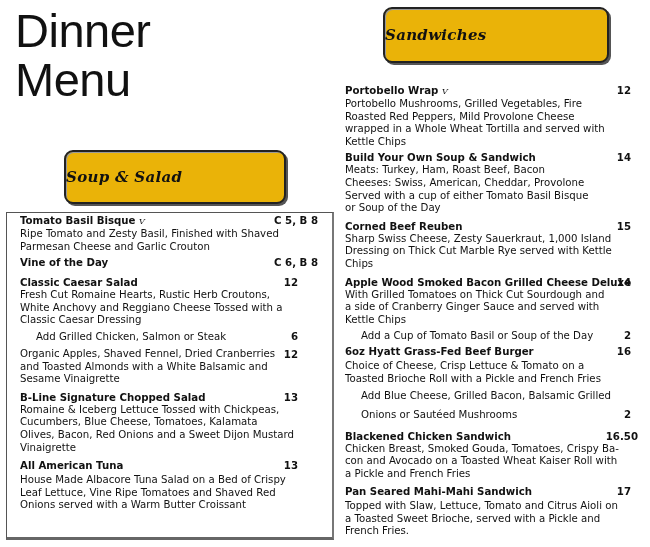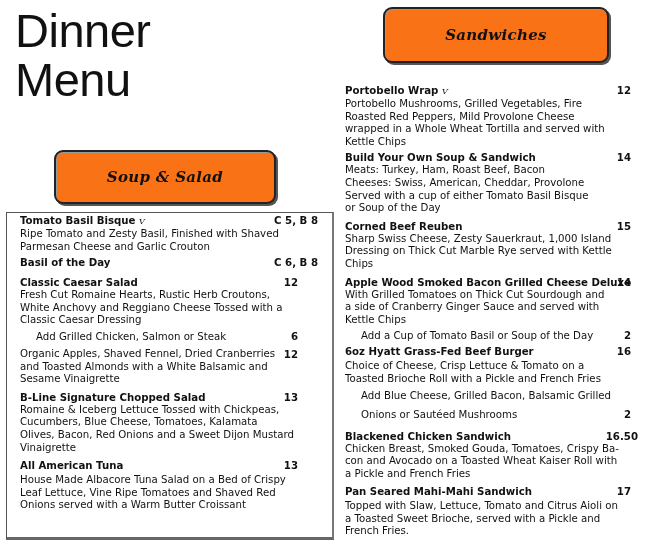--- a/index.html
+++ b/index.html
@@ -1,20 +1,20 @@
 <!DOCTYPE html>
 <html><head>
 <meta charset="utf-8">
 <style>
   html, body { margin:0; padding:0; background:#ffffff; }
   body { width:650px; height:547px; position:relative; overflow:hidden; font-family:"DejaVu Sans", sans-serif; color:#111; }
   .title { position:absolute; left:15px; top:6px; font-family:"Liberation Sans", sans-serif; font-size:47px; line-height:49px; color:#111; font-weight:normal; letter-spacing:-0.5px; }
-  .section-banner { position:absolute; border:2px solid #222; border-radius:9px; box-shadow:2px 2px 0 #555, inset 1px 1px 0 #999; background:#f97316; display:flex; align-items:center; justify-content:center; }
+  .section-banner { position:absolute; border:2px solid #222; border-radius:9px; box-shadow:2px 2px 0 #555, inset 1px 1px 0 #999; background:#eab308; display:flex; align-items:center; justify-content:flex-start; }
   .banner-label { font-family:"DejaVu Serif", serif; font-style:italic; font-weight:bold; font-size:15px; color:#111; letter-spacing:0.3px; }
-  .soup-banner { left:54px; top:150px; width:218px; height:50px; }
+  .soup-banner { left:64px; top:150px; width:218px; height:50px; }
   .sand-banner { left:383px; top:7px; width:222px; height:52px; }
   .soup-box { position:absolute; left:6px; top:212px; width:325px; height:324px; border:1px solid #555; border-bottom:3px solid #666; border-right:2px solid #777; background:#fff; }
   .col { position:absolute; }
   .soup-col { left:20px; top:214px; width:300px; }
   .sand-col { left:345px; top:84px; width:300px; }
   .item { position:relative; margin-bottom:3px; }
   .item-name { font-weight:bold; font-size:10.2px; line-height:13px; }
   .item-price { font-weight:bold; font-size:10.2px; line-height:13px; text-align:right; }
   .soup-col .item-price { position:absolute; right:2px; top:0; }
   .soup-col .item-price.short { right:22px; }
@@ -47,21 +47,21 @@
 
 <div class="soup-box"></div>
 
 <div class="col soup-col">
   <div class="item">
     <div class="item-name"><span>Tomato Basil Bisque</span> <span class="mark">V</span></div>
     <div class="item-price">C 5, B 8</div>
     <div class="item-desc">Ripe Tomato and Zesty Basil, Finished with Shaved Parmesan Cheese and Garlic Crouton</div>
   </div>
   <div class="item" style="margin-top:3px;">
-    <div class="item-name">Basil of the Day</div>
+    <div class="item-name">Vine of the Day</div>
     <div class="item-price">C 6, B 8</div>
   </div>
   <div class="item" style="margin-top:7px;">
     <div class="item-name">Classic Caesar Salad</div>
     <div class="item-price short">12</div>
     <div class="item-desc">Fresh Cut Romaine Hearts, Rustic Herb Croutons, White Anchovy and Reggiano Cheese Tossed with a Classic Caesar Dressing</div>
     <div class="addon">
       <span>Add Grilled Chicken, Salmon or Steak</span>
       <span class="addon-price">6</span>
     </div>

